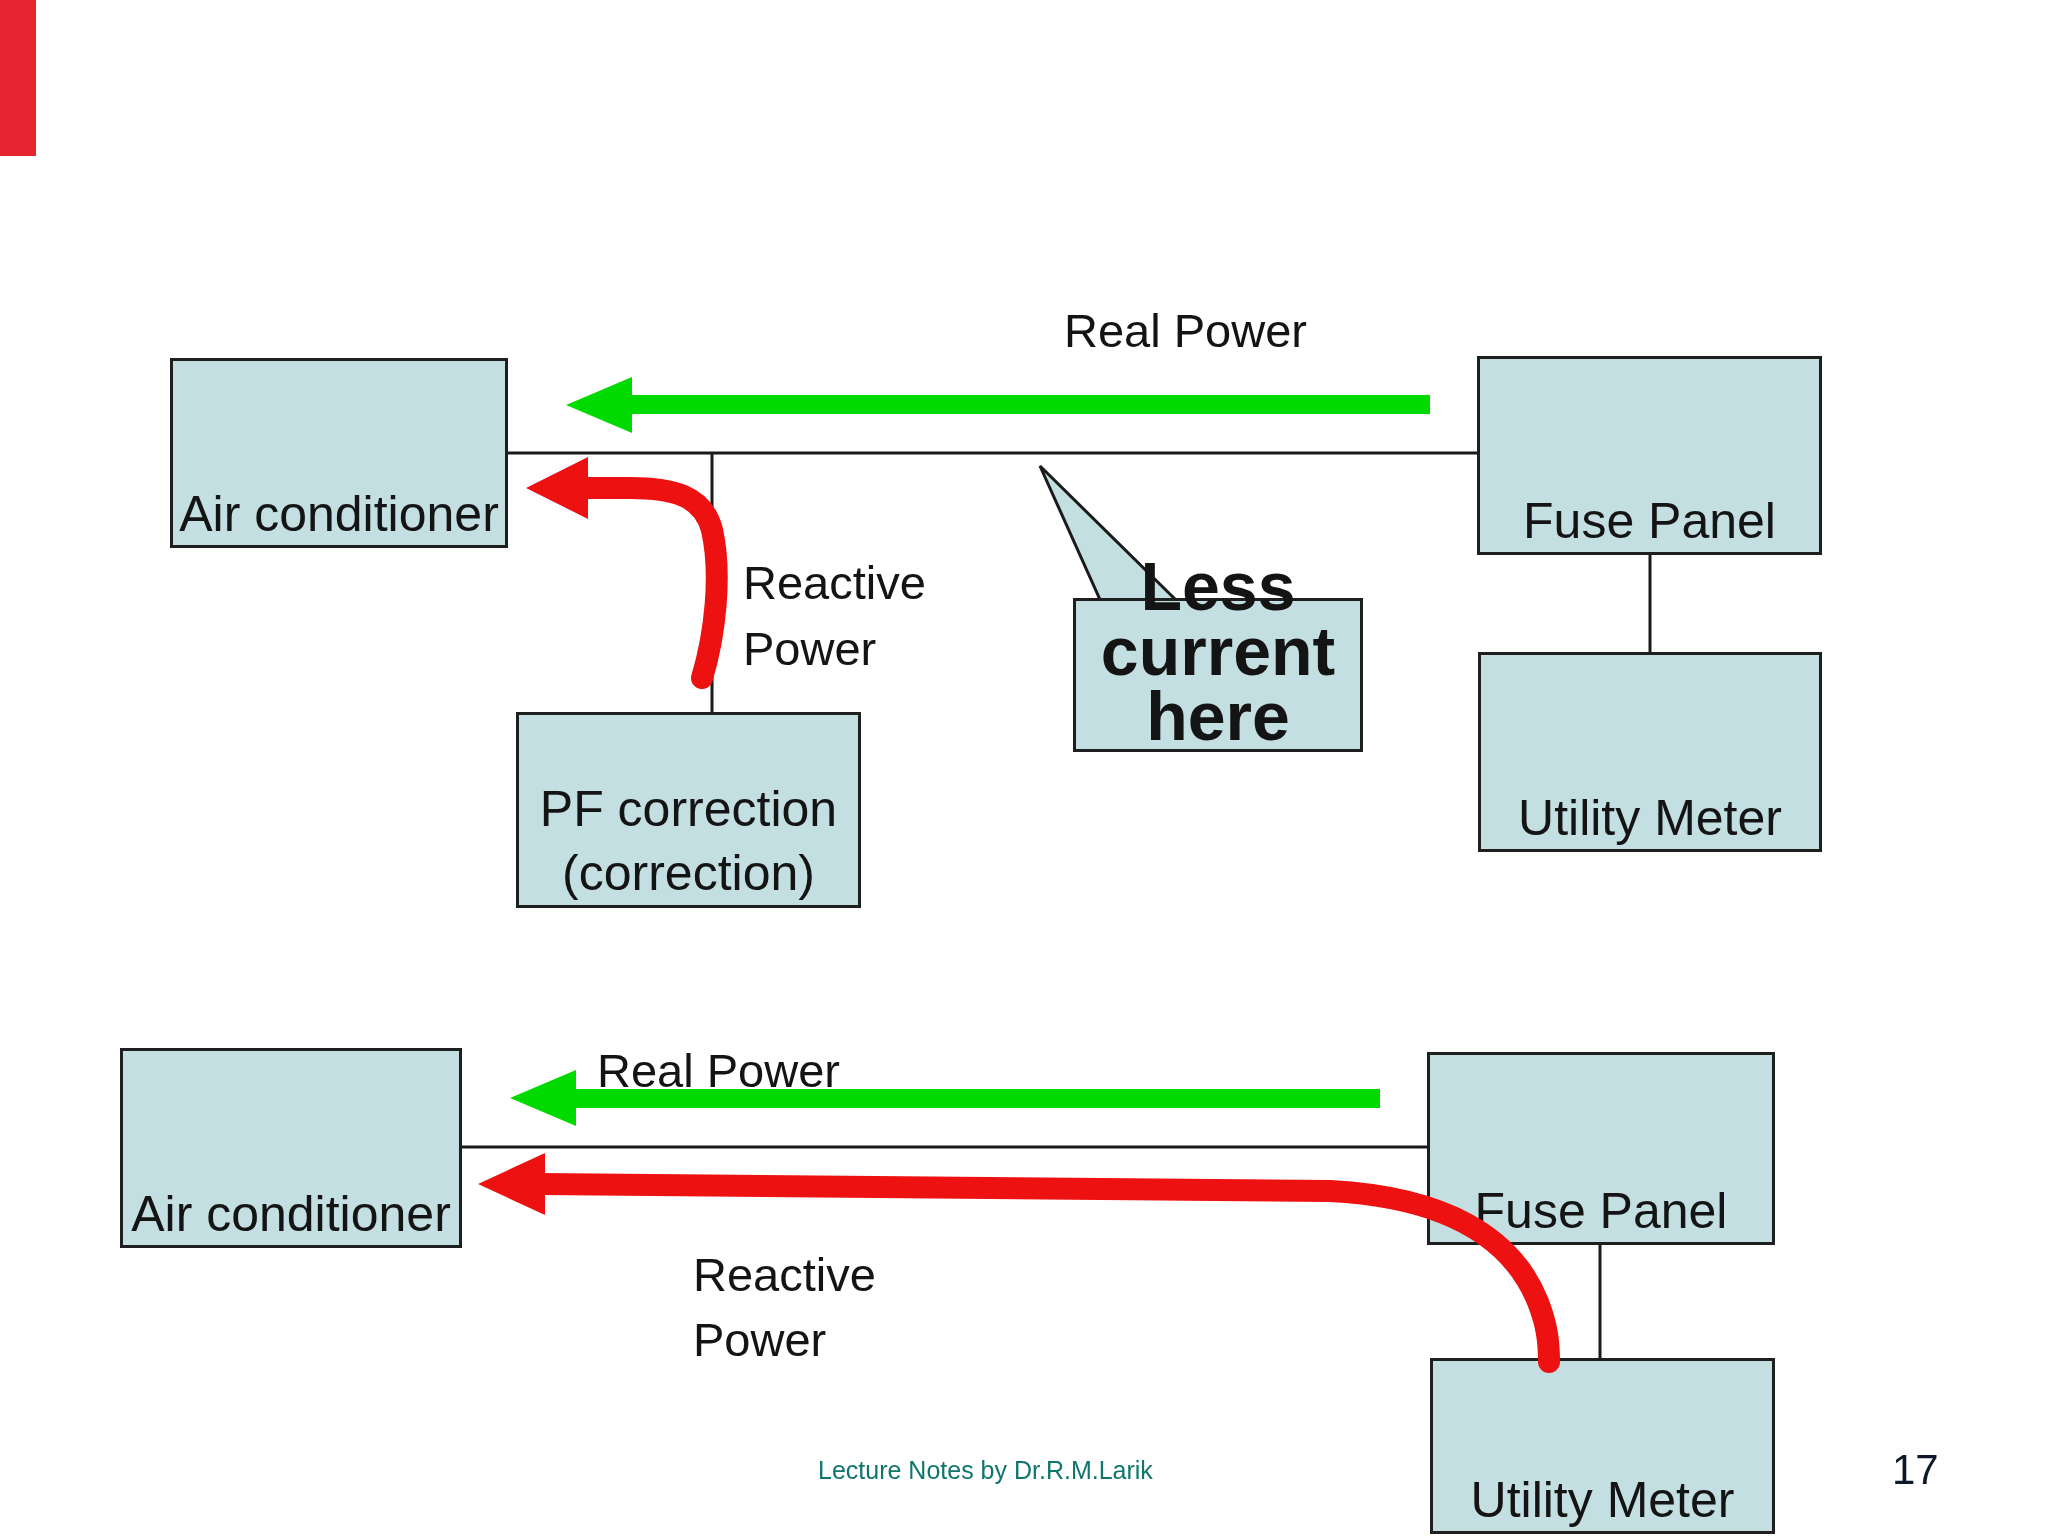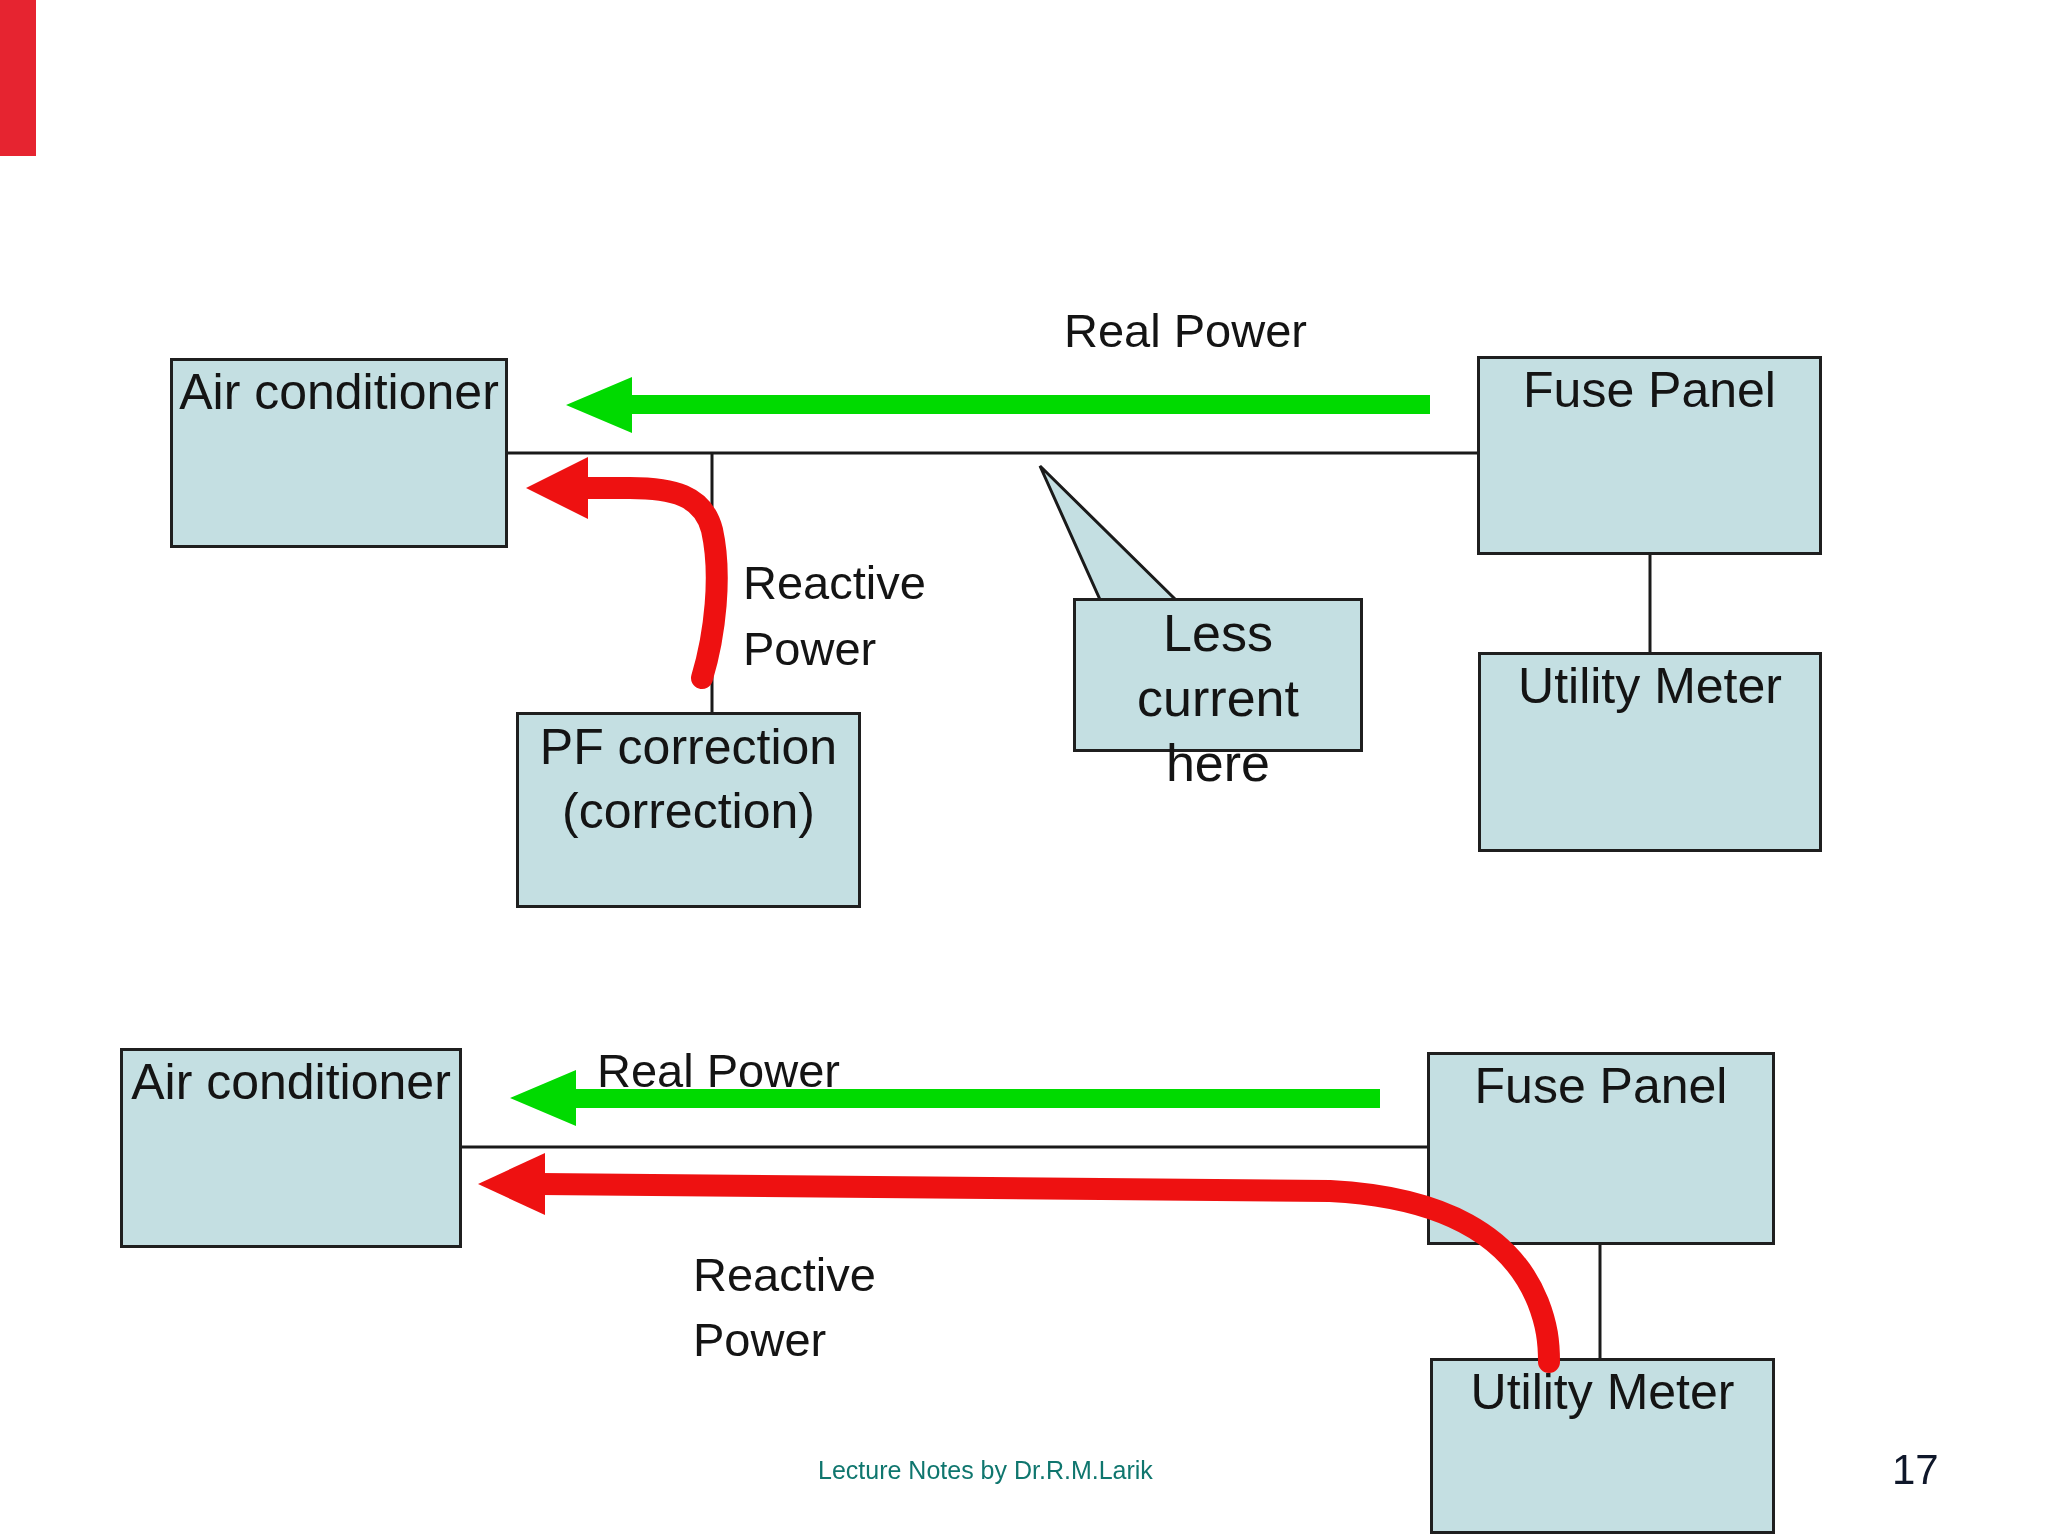--- a/index.html
+++ b/index.html
@@ -12,42 +12,42 @@
   }
   .layer{position:absolute;left:0;top:0;width:2048px;height:1536px;}
   #accent-bar{
     position:absolute;left:0;top:0;width:36px;height:156px;
     background:#e62430;z-index:5;
   }
   .dbox{
     position:absolute;
     background:#c4dfe2;
     border:3px solid #1f1f1f;
-    display:flex;flex-direction:column;align-items:center;justify-content:flex-start;
+    display:flex;flex-direction:column;align-items:center;justify-content:flex-end;
     text-align:center;
     color:#141414;
     font-size:50px;line-height:62px;
     z-index:2;
     box-sizing:border-box;
   }
   .dlabel{
     position:absolute;
     color:#141414;
     font-size:47px;line-height:65px;
     white-space:nowrap;
     z-index:4;
   }
   .svg-under{z-index:1;}
   .svg-over{z-index:3;}
   
   #box-ac-top{left:170px;top:358px;width:338px;height:190px;}
   #box-fuse-top{left:1477px;top:356px;width:345px;height:199px;}
   #box-meter-top{left:1478px;top:652px;width:344px;height:200px;}
   #box-pf{left:516px;top:712px;width:345px;height:196px;line-height:64px;}
-  #box-callout{left:1073px;top:598px;width:290px;height:154px;line-height:65px;font-size:52px;}
+  #box-callout{left:1073px;top:598px;width:290px;height:154px;line-height:65px;font-size:68px;font-weight:bold;}
   
   #box-ac-bottom{left:120px;top:1048px;width:342px;height:200px;}
   #box-fuse-bottom{left:1427px;top:1052px;width:348px;height:193px;}
   #box-meter-bottom{left:1430px;top:1358px;width:345px;height:176px;}
   
   #label-real-top{left:1064px;top:298px;}
   #label-reactive-top{left:743px;top:550px;line-height:66px;}
   #label-real-bottom{left:597px;top:1038px;}
   #label-reactive-bottom{left:693px;top:1242px;}
   #footer{

